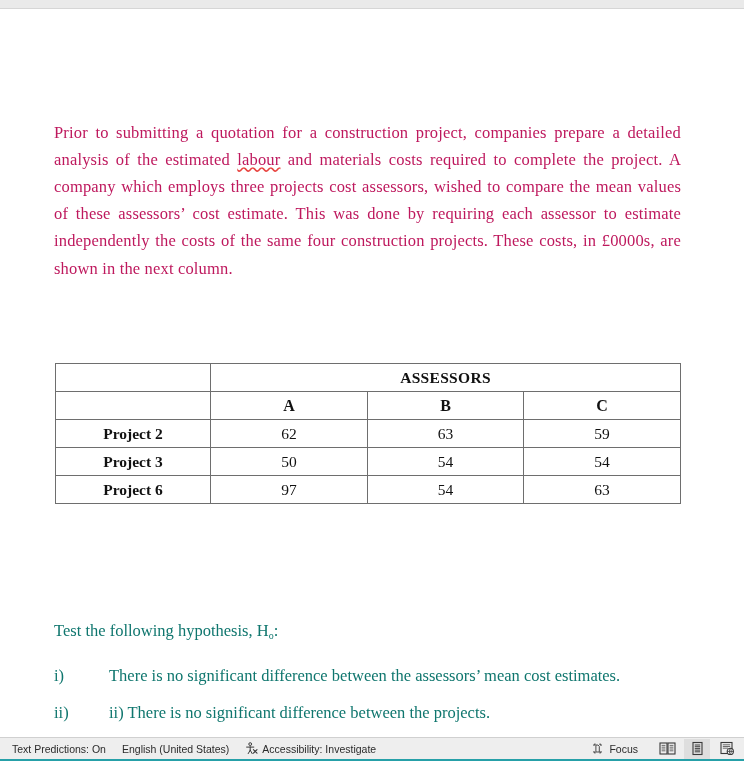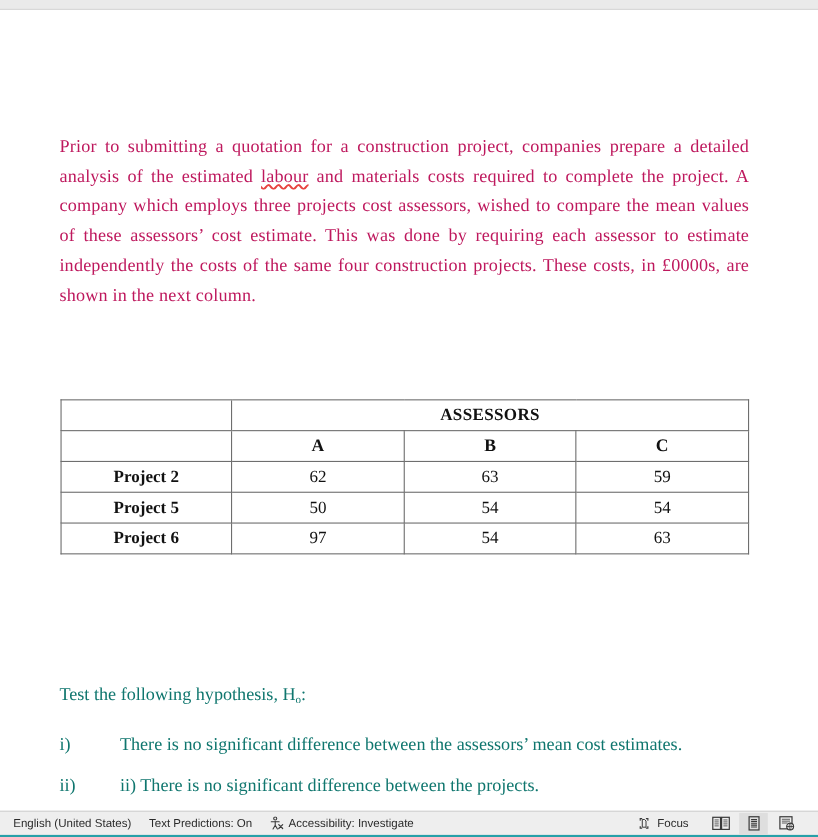--- a/index.html
+++ b/index.html
@@ -165,21 +165,21 @@
     display: flex;
     align-items: center;
     height: 100%;
     padding-left: 4px;
   }
   #status-right {
     display: flex;
     align-items: center;
     height: 100%;
     margin-left: auto;
-    padding-right: 14px;
+    padding-right: 2px;
   }
   .status-item {
     display: flex;
     align-items: center;
     height: 100%;
     padding: 0 8px;
     white-space: nowrap;
     gap: 4px;
   }
   .status-item.bold { font-weight: normal; }
@@ -224,21 +224,21 @@
           <td class="col-head">B</td>
           <td class="col-head">C</td>
         </tr>
         <tr>
           <td class="row-head">Project 2</td>
           <td class="cell-val">62</td>
           <td class="cell-val">63</td>
           <td class="cell-val">59</td>
         </tr>
         <tr>
-          <td class="row-head">Project 5</td>
+          <td class="row-head">Project 3</td>
           <td class="cell-val">50</td>
           <td class="cell-val">54</td>
           <td class="cell-val">54</td>
         </tr>
         <tr>
           <td class="row-head">Project 6</td>
           <td class="cell-val">97</td>
           <td class="cell-val">54</td>
           <td class="cell-val">63</td>
         </tr>
@@ -257,22 +257,22 @@
       <span class="hyp-marker">ii)</span>
       <span class="hyp-text">ii) There is no significant difference between the projects.</span>
     </div>
   </div>
 
 </div>
 
 <div id="status-bar">
 
   <div id="status-left">
+    <div class="status-item">Text Predictions: On</div>
     <div class="status-item">English (United States)</div>
-    <div class="status-item">Text Predictions: On</div>
     <div class="status-item bold">
       <span>
         <svg width="13" height="13" viewBox="0 0 13 13">
           <circle cx="5.2" cy="2.1" r="1.4" fill="none" stroke="#3a3a3a" stroke-width="1"></circle>
           <path d="M1.6 5.1 L8.8 5.1 M5.2 4.7 L5.2 8.2 M5.2 8.2 L3.2 11.6 M5.2 8.2 L7.2 11.6" stroke="#3a3a3a" stroke-width="1" fill="none" stroke-linecap="round"></path>
           <path d="M8.4 7.6 L12.0 11.2 M12.0 7.6 L8.4 11.2" stroke="#3a3a3a" stroke-width="1.1" stroke-linecap="round"></path>
         </svg>
       </span>
       <span>Accessibility: Investigate</span>
     </div>

